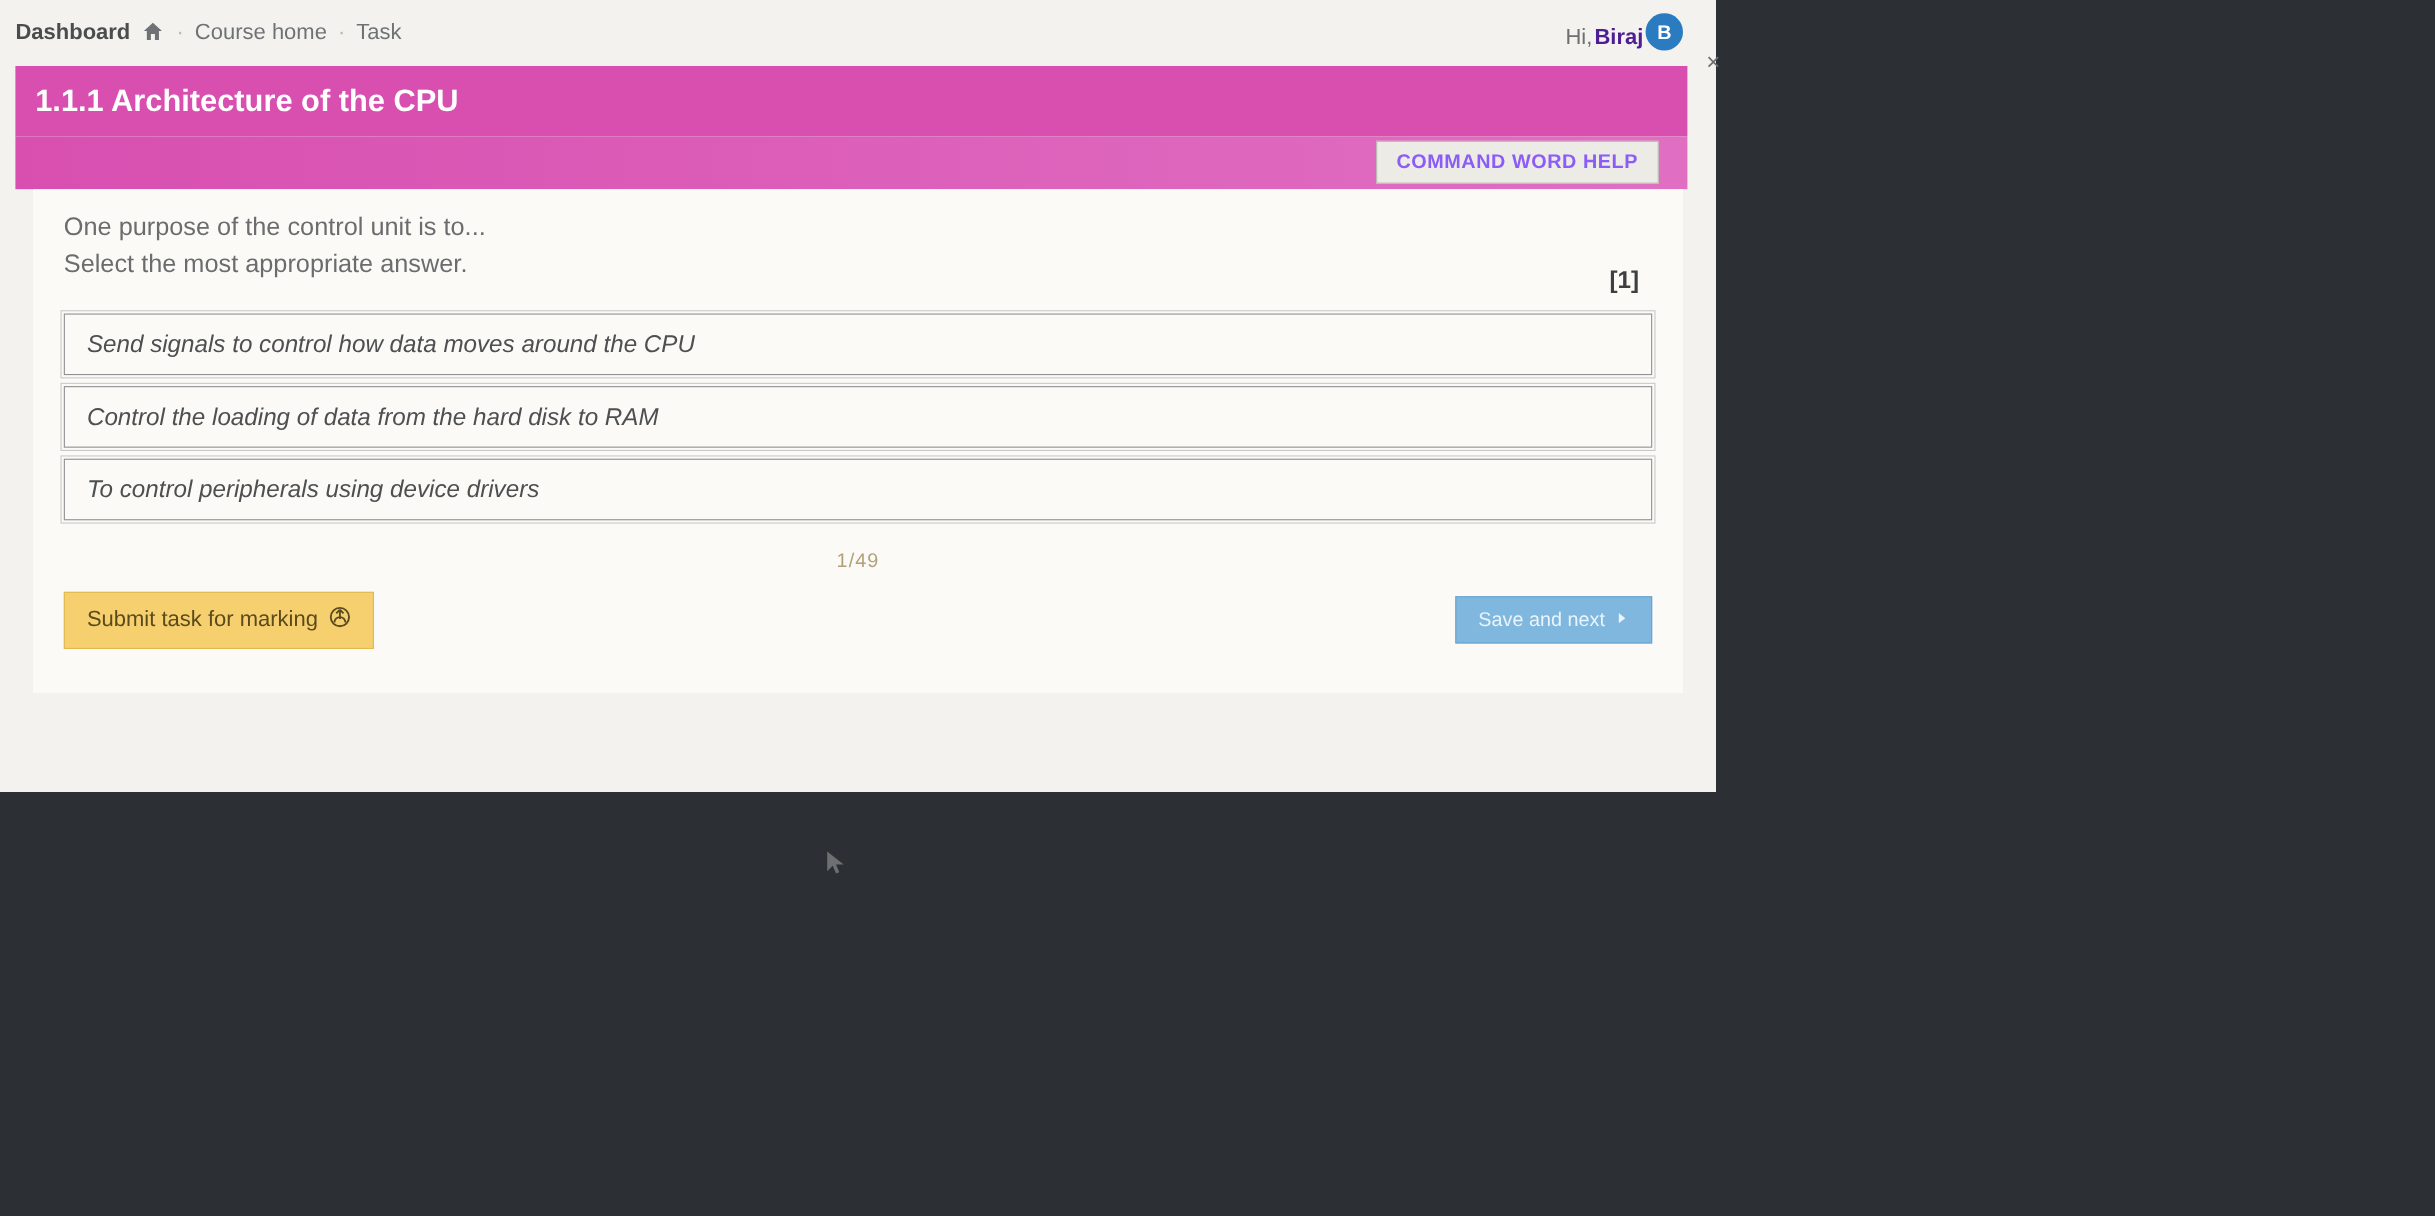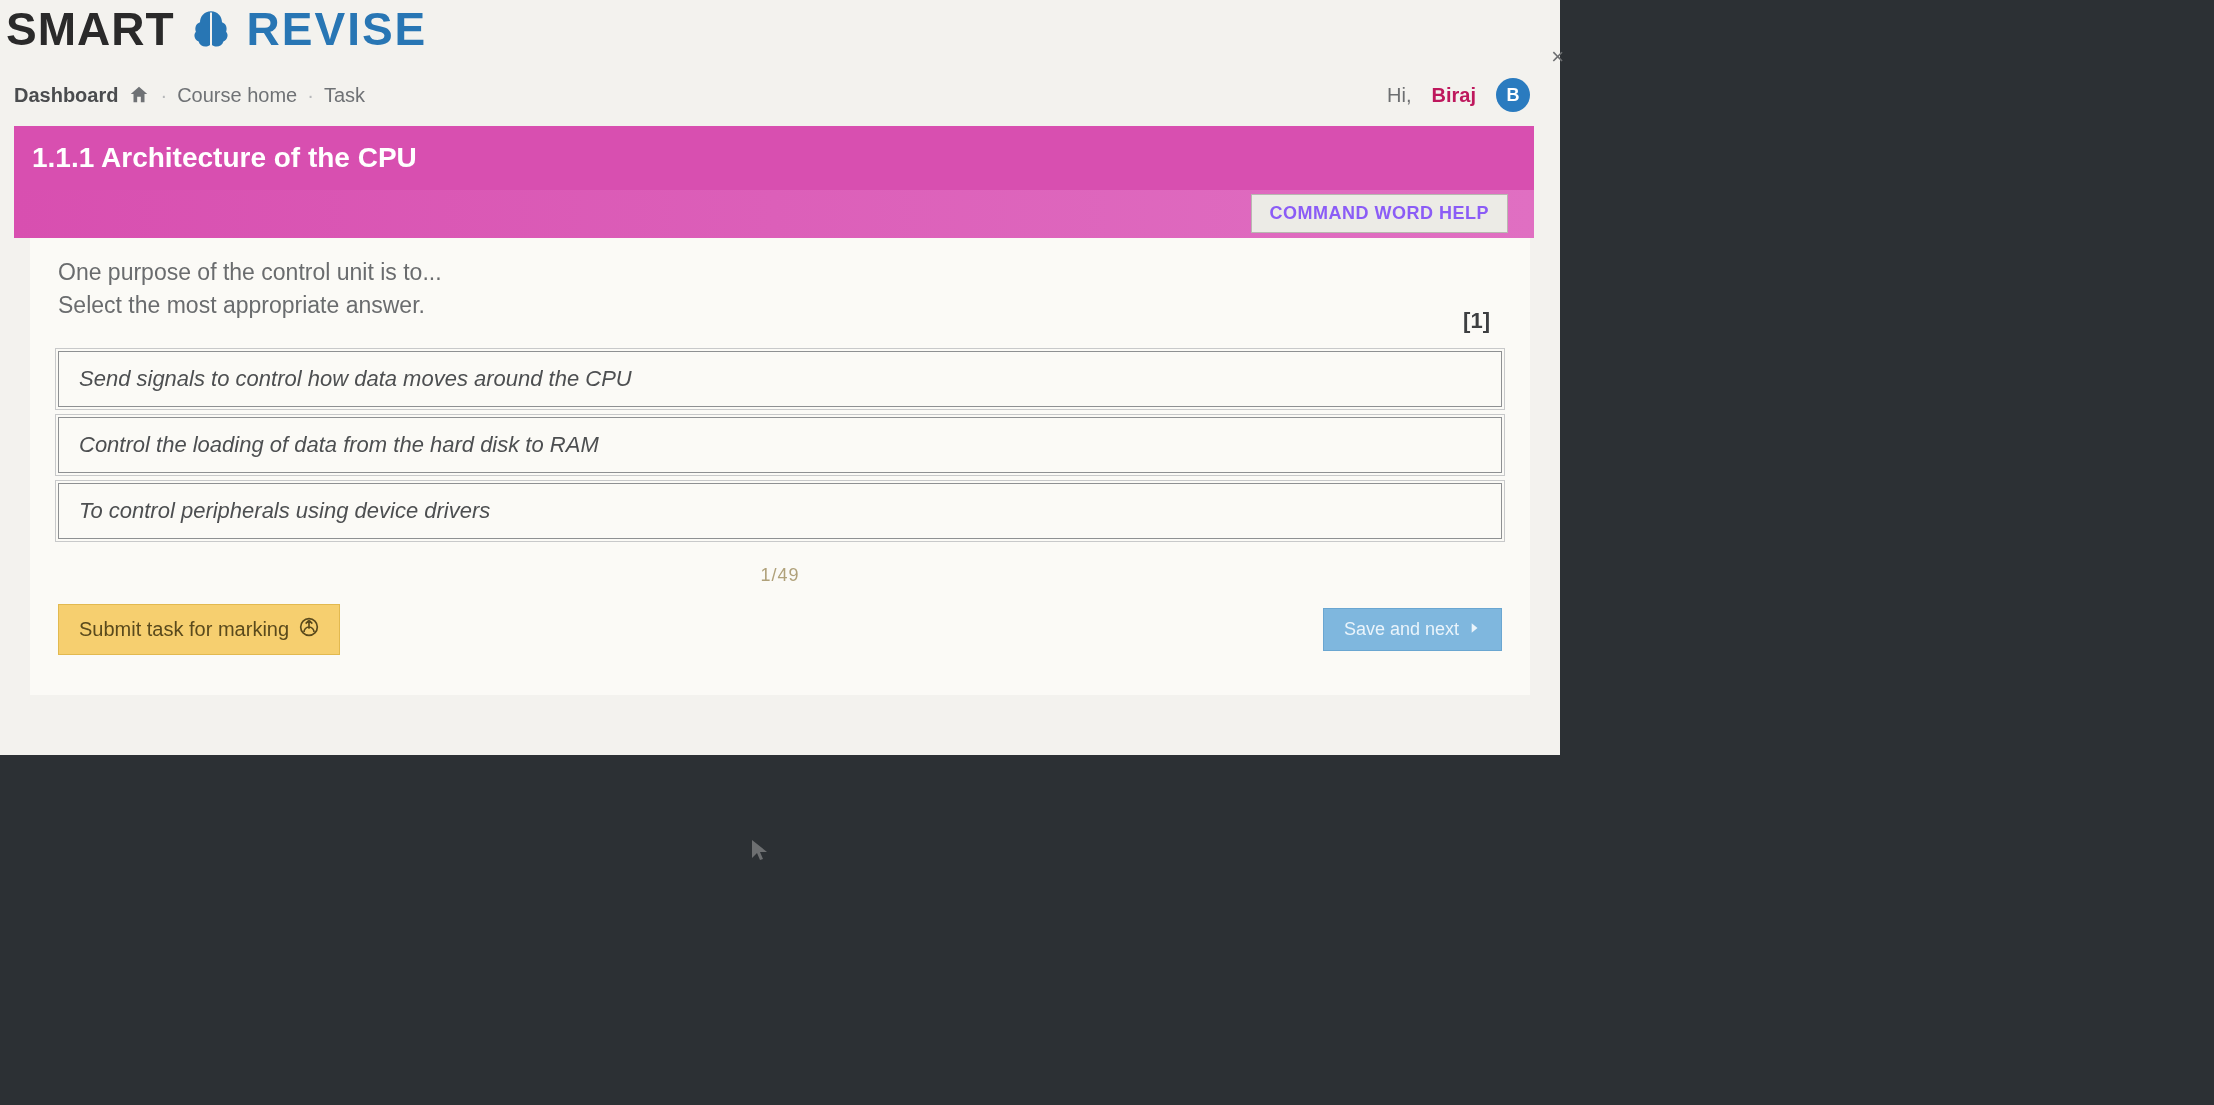--- a/index.html
+++ b/index.html
@@ -53,27 +53,27 @@
     gap: 10px;
     color: #7a7d80;
     font-size: 20px;
   }
   .crumbs .link { color: #6f7275; cursor: pointer; }
   .crumbs .strong { color: #4a4c4e; font-weight: 600; }
   .crumbs .sep { color: #b6b8ba; }
   .home-icon { display:inline-flex; }
   .userbox {
     display: flex;
-    align-items: center;
-    gap: 20px;
+    align-items: flex-end;
+    gap: 2px;
     color: #5a5c5e;
     font-size: 20px;
   }
   .userbox .hi { color: #6d6f71; }
-  .userbox .name { font-weight: 700; color: #be185d; }
+  .userbox .name { font-weight: 700; color: #4c1d95; }
   .avatar {
     width: 34px; height: 34px;
     border-radius: 50%;
     background: #2a7bbf;
     color: #fff;
     display: flex; align-items: center; justify-content: center;
     font-weight: 700;
     font-size: 18px;
   }
 
@@ -199,30 +199,20 @@
     cursor: pointer;
   }
 </style>
 </head>
 <body>
 
 <div class="page">
 
   <span class="close-x">×</span>
 
-  <div class="brand">
-    <span class="smart">SMART</span>
-    <span class="brand-icon">
-      <svg width="44" height="44" viewBox="0 0 64 64">
-        <path d="M32 6 C22 6 16 14 16 22 C10 24 8 30 10 36 C6 40 8 48 14 50 C16 58 26 60 32 54 C38 60 48 58 50 50 C56 48 58 40 54 36 C56 30 54 24 48 22 C48 14 42 6 32 6 Z" fill="#2876b4"></path>
-        <line x1="32" y1="8" x2="32" y2="56" stroke="#f3f2ee" stroke-width="3"></line>
-      </svg>
-    </span>
-    <span class="revise">REVISE</span>
-  </div>
 
   <div class="crumbs-row">
     <div class="crumbs">
       <span class="strong link">Dashboard</span>
       <span class="home-icon">
         <svg width="22" height="22" viewBox="0 0 24 24">
             <path fill="#6f7275" d="M12 3l9 8h-3v9h-4v-6H10v6H6v-9H3z"></path>
           </svg>
       </span>
       <span class="sep">·</span>

